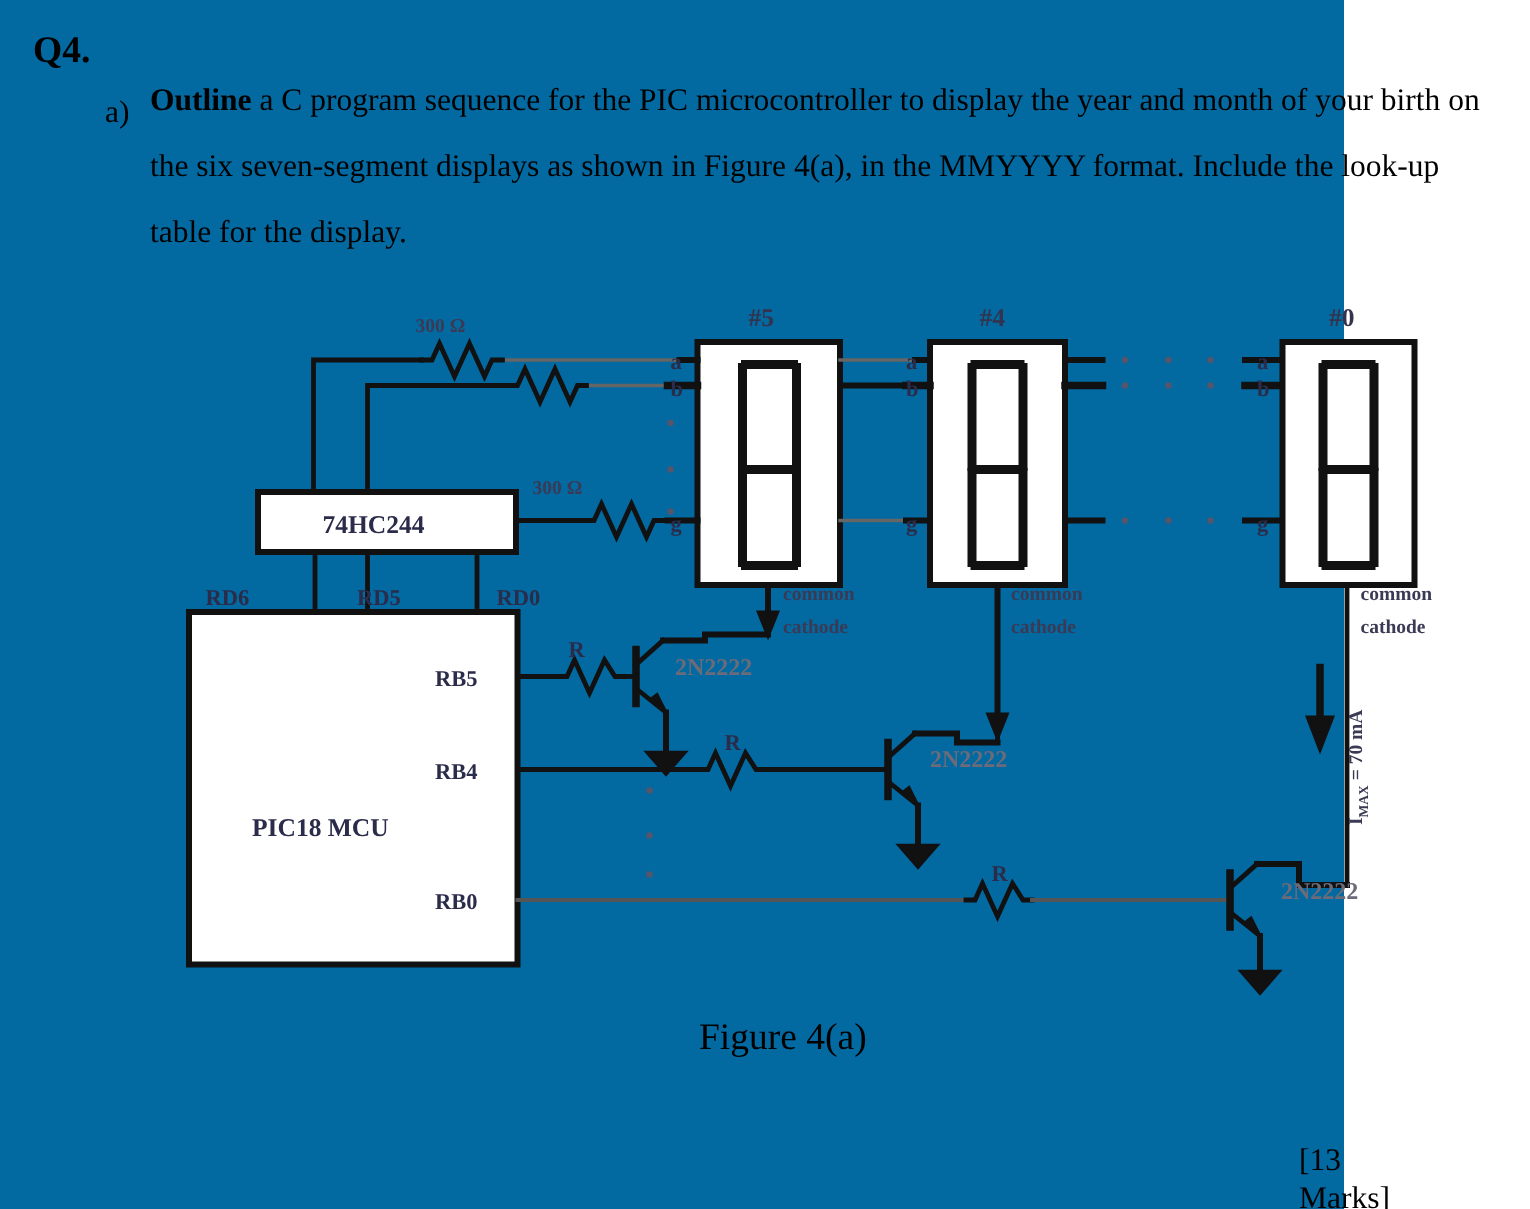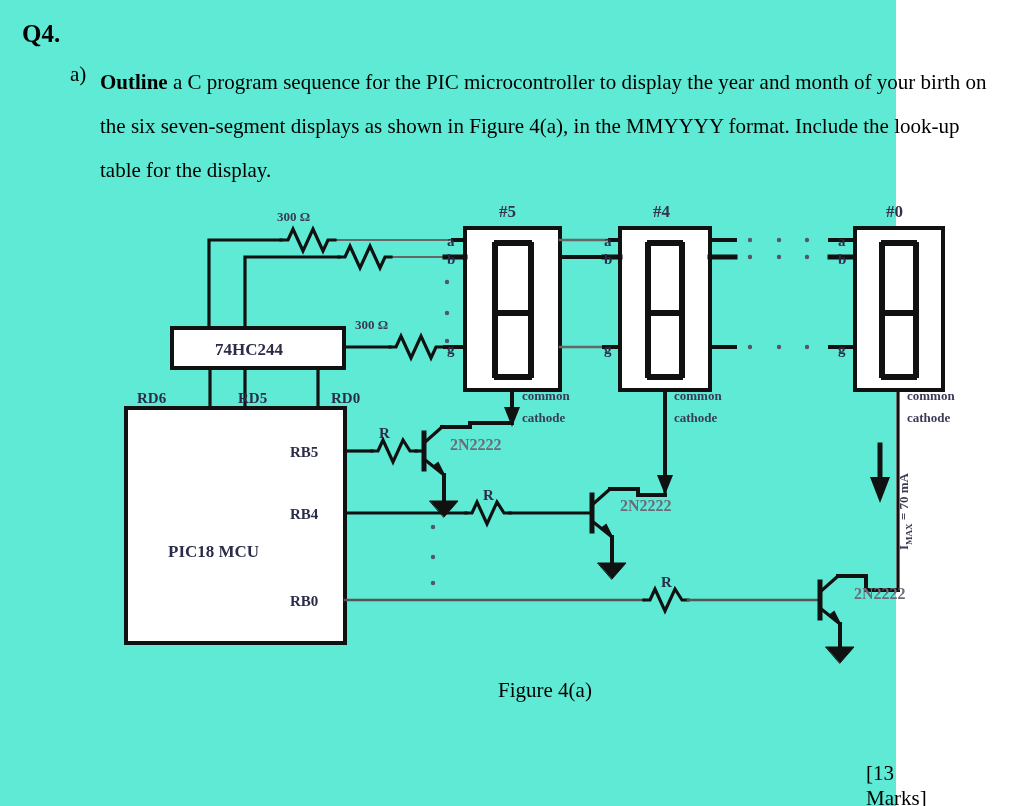--- a/index.html
+++ b/index.html
@@ -12,55 +12,54 @@
     height: 806px;
     position: relative;
     font-family: "Liberation Serif", serif;
     color: #000000;
     overflow: hidden;
   }
   #page {
     position: relative;
     width: 896px;
     height: 806px;
-    background: #5eead4;
+    background: #0369a1;
   }
 
   
   .q-label {
     position: absolute;
     left: 22px;
     top: 20px;
     font-size: 25px;
     font-weight: bold;
     letter-spacing: 0px;
   }
   .item-marker {
     position: absolute;
     left: 70px;
     top: 62px;
     font-size: 21px;
   }
   .body-text {
     position: absolute;
     left: 100px;
-    top: 60px;
+    top: 44px;
     width: 893px;
     font-size: 21px;
     line-height: 44px;
     text-align: left;
   }
   .body-text b { font-weight: bold; }
 
   .fig-caption {
     position: absolute;
     left: 466px;
     top: 678px;
-    font-size: 21px;
-    margin-left: 32px;
+    font-size: 25px;
   }
   .marks {
     position: absolute;
     left: 866px;
     top: 761px;
     font-size: 21px;
   }
 
   
   #diagram {

